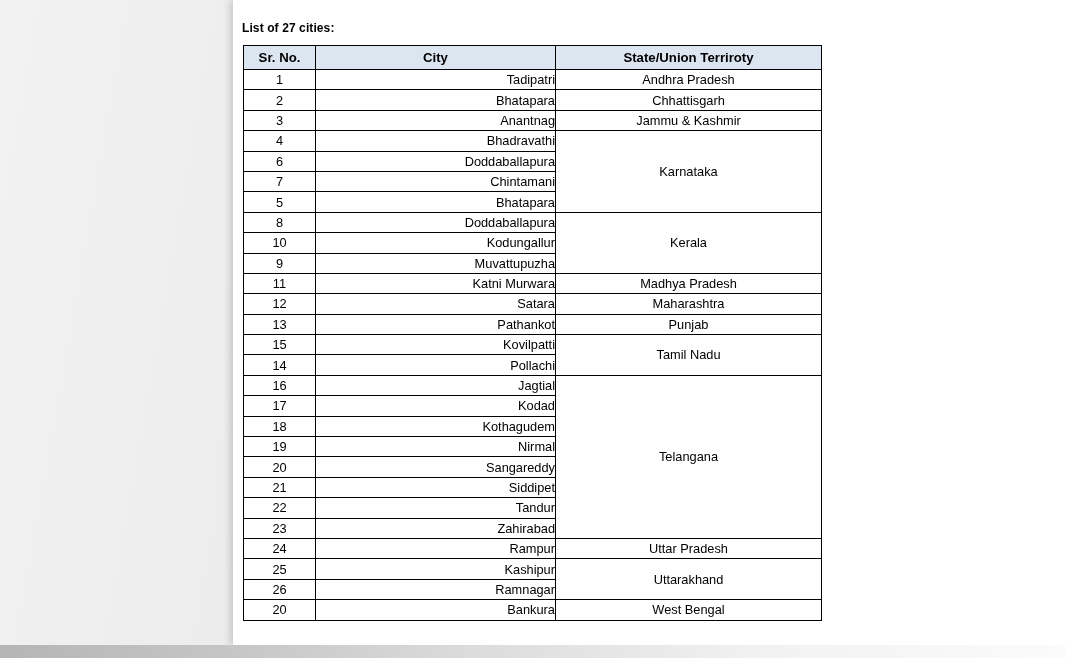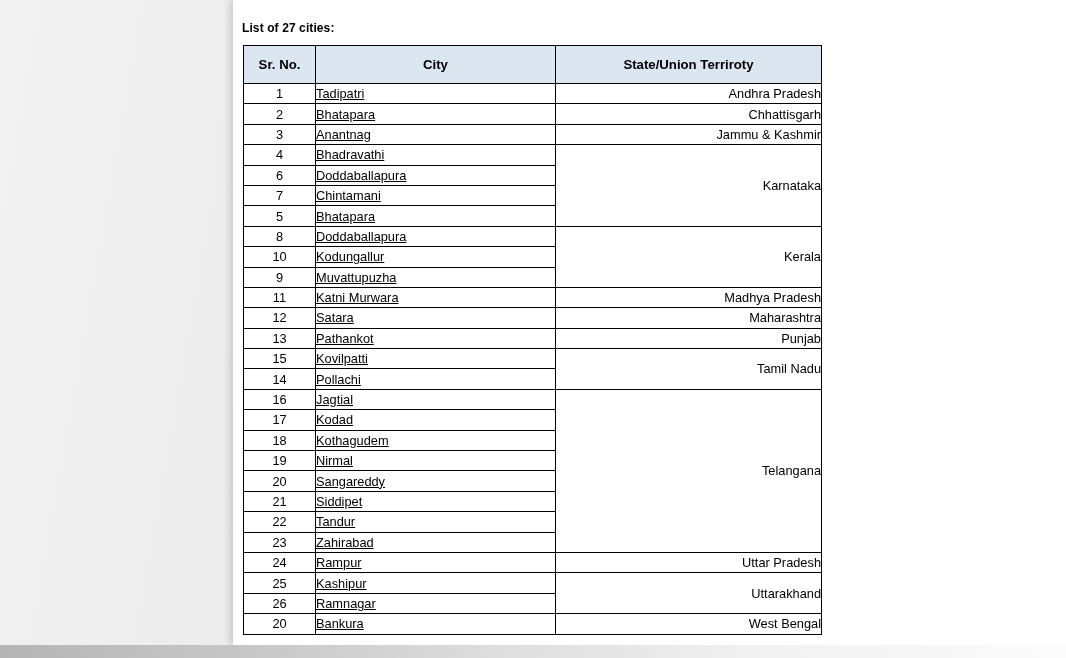--- a/index.html
+++ b/index.html
@@ -67,30 +67,30 @@
     color: #000000;
     font-weight: normal;
     height: 20.4px;
     vertical-align: middle;
     background: #ffffff;
   }
   #cities-table thead th {
     background: #dce6f1;
     font-weight: bold;
     text-align: center;
-    height: 38px;
+    height: 24px;
     font-size: 13.2px;
   }
   .col-sr  { width: 72px;  text-align: center; }
   .col-city{ width: 240px; text-align: left; padding-left: 9px; margin-top: 43px; }
   .col-state{width: 266px; text-align: left; padding-left: 9px; }
 
   td.col-sr   { text-align: center; }
-  td.col-city { text-align: left; padding-left: 9px; text-decoration: underline; }
-  td.col-state{ text-align: right; padding-left: 9px; vertical-align: middle; }
+  td.col-city { text-align: right; padding-left: 9px; }
+  td.col-state{ text-align: center; padding-left: 9px; vertical-align: middle; }
 </style>
 </head>
 <body>
 
 <div id="page-backdrop"></div>
 
 <div id="doc-page">
 
   <div id="doc-title">List of 27 cities:</div>
 

